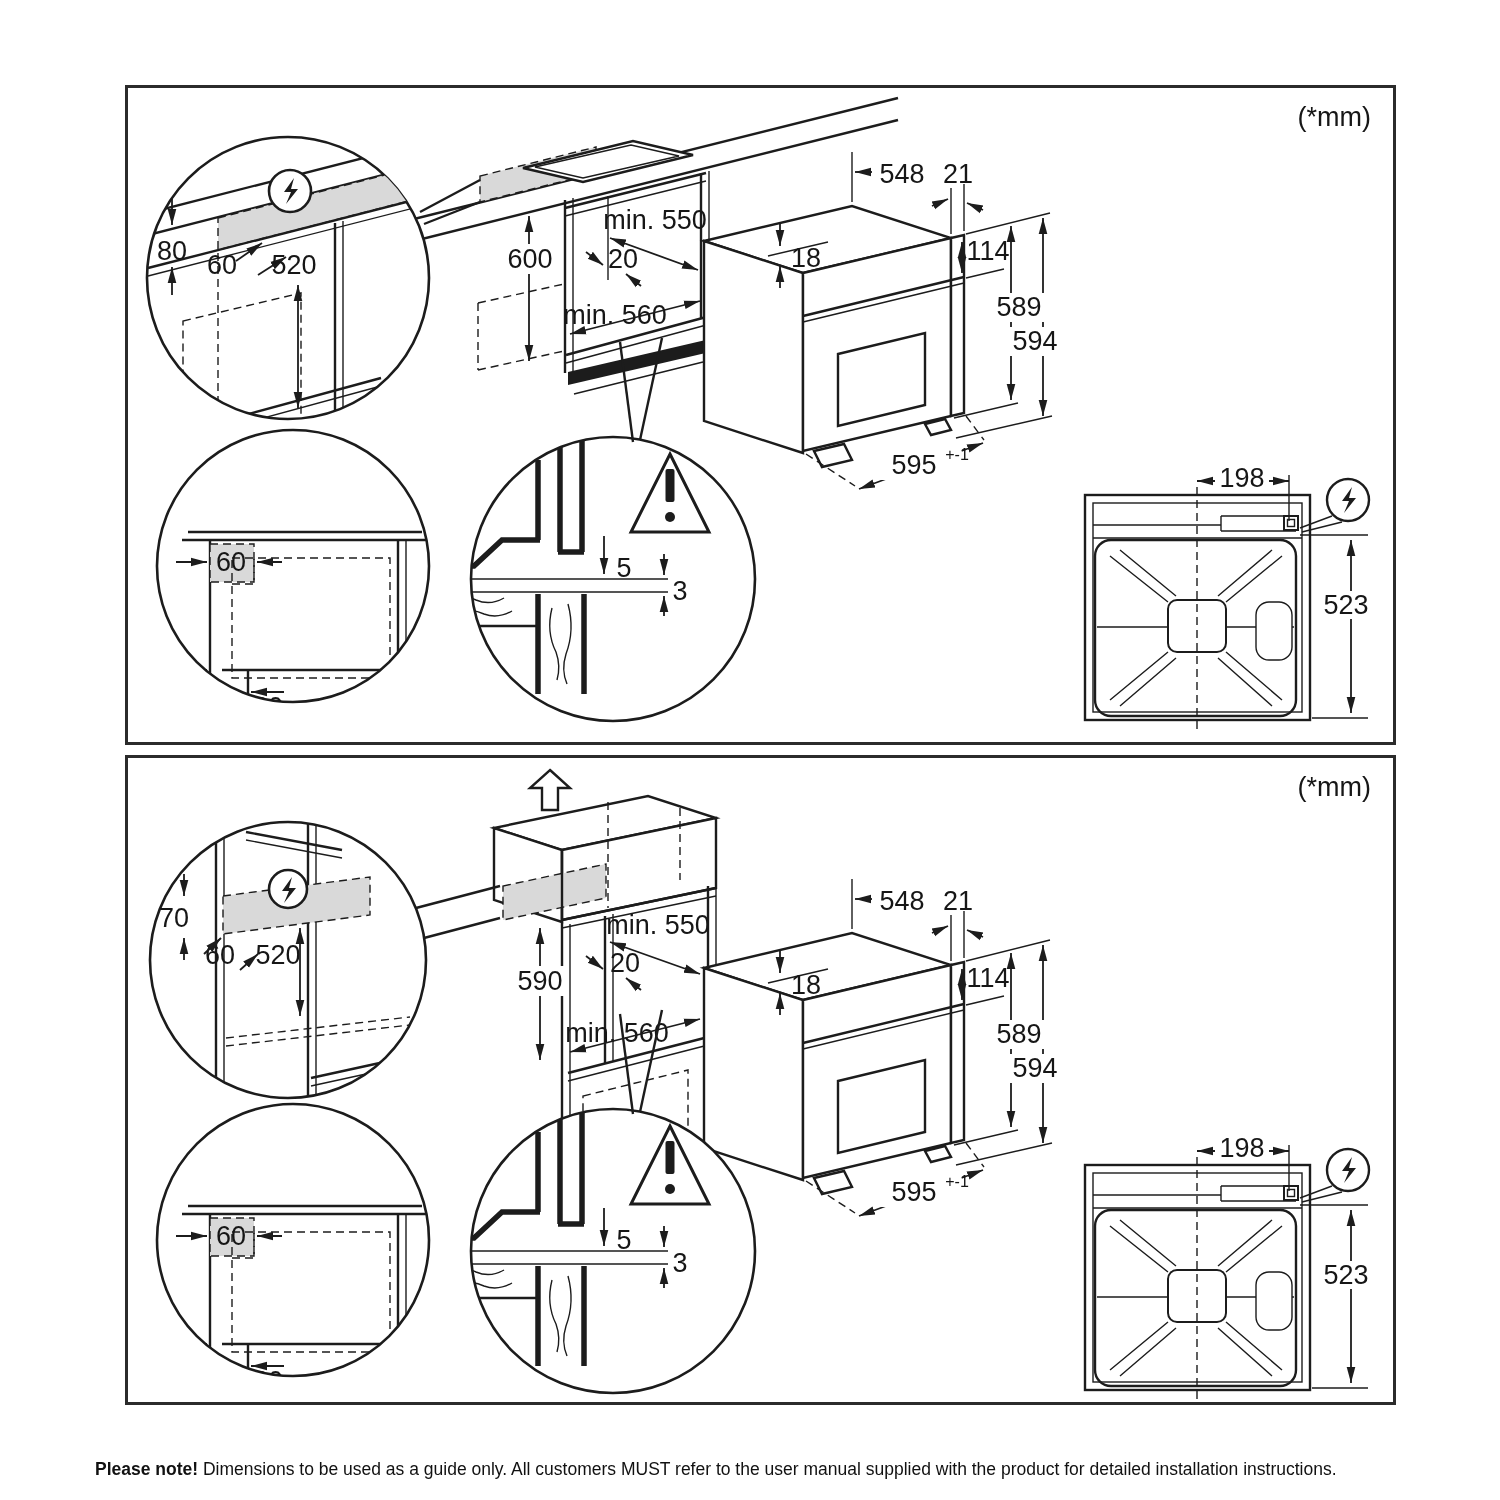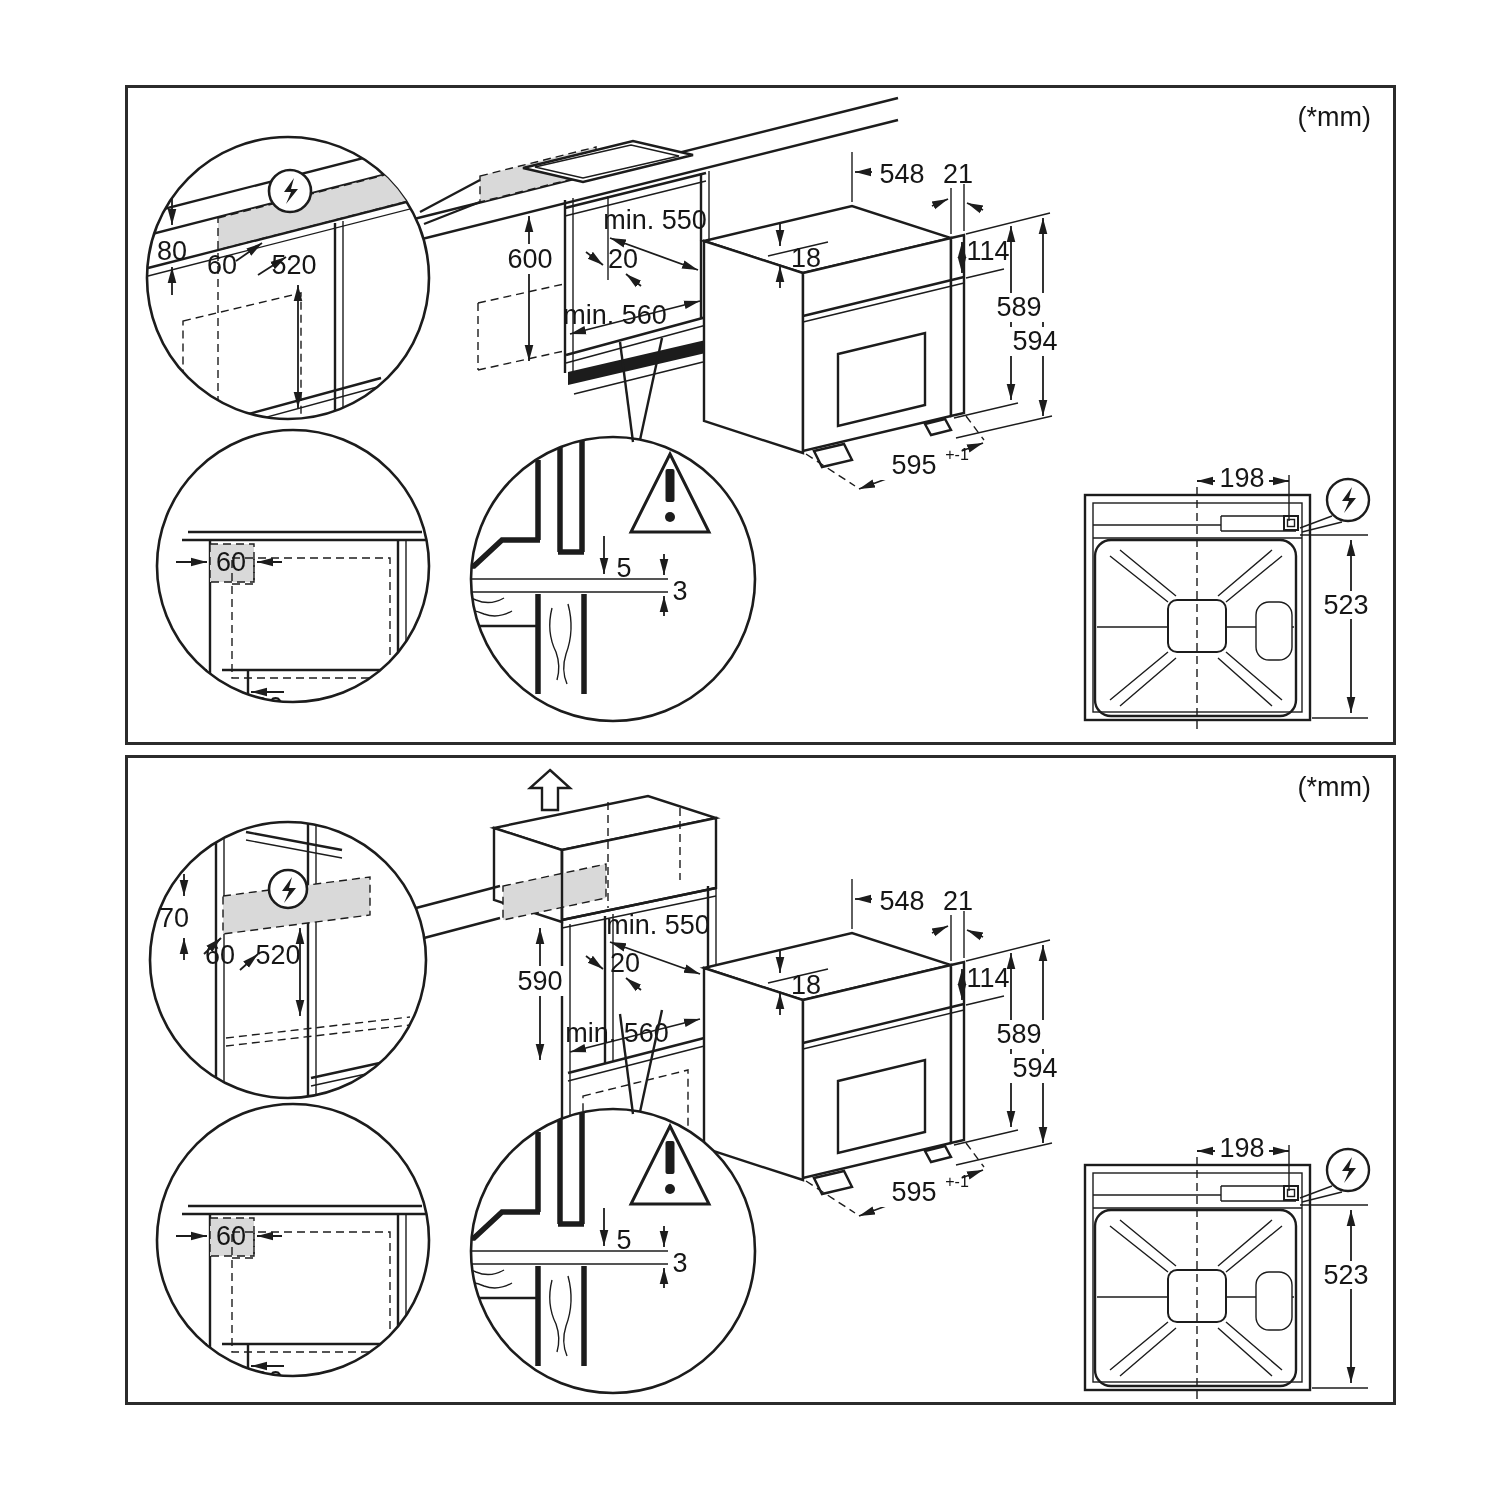--- a/index.html
+++ b/index.html
@@ -473,14 +473,15 @@
 
     <g>
       <path class="ln" d="M288,150 L372,128"></path>
           <path class="ln" d="M296,180 L372,160"></path>
       <path class="ln" d="M492,256 L505,356"></path>
           <path class="ln" d="M534,252 L512,354"></path>
     </g>
   </svg>
   </div>
 
+  <p class="note"><b>Please note!</b> <span>Dimensions to be used as a guide only. All customers MUST refer to the user manual supplied with the product for detailed installation instructions.</span></p>
 
 </div>
 
 </body></html>

